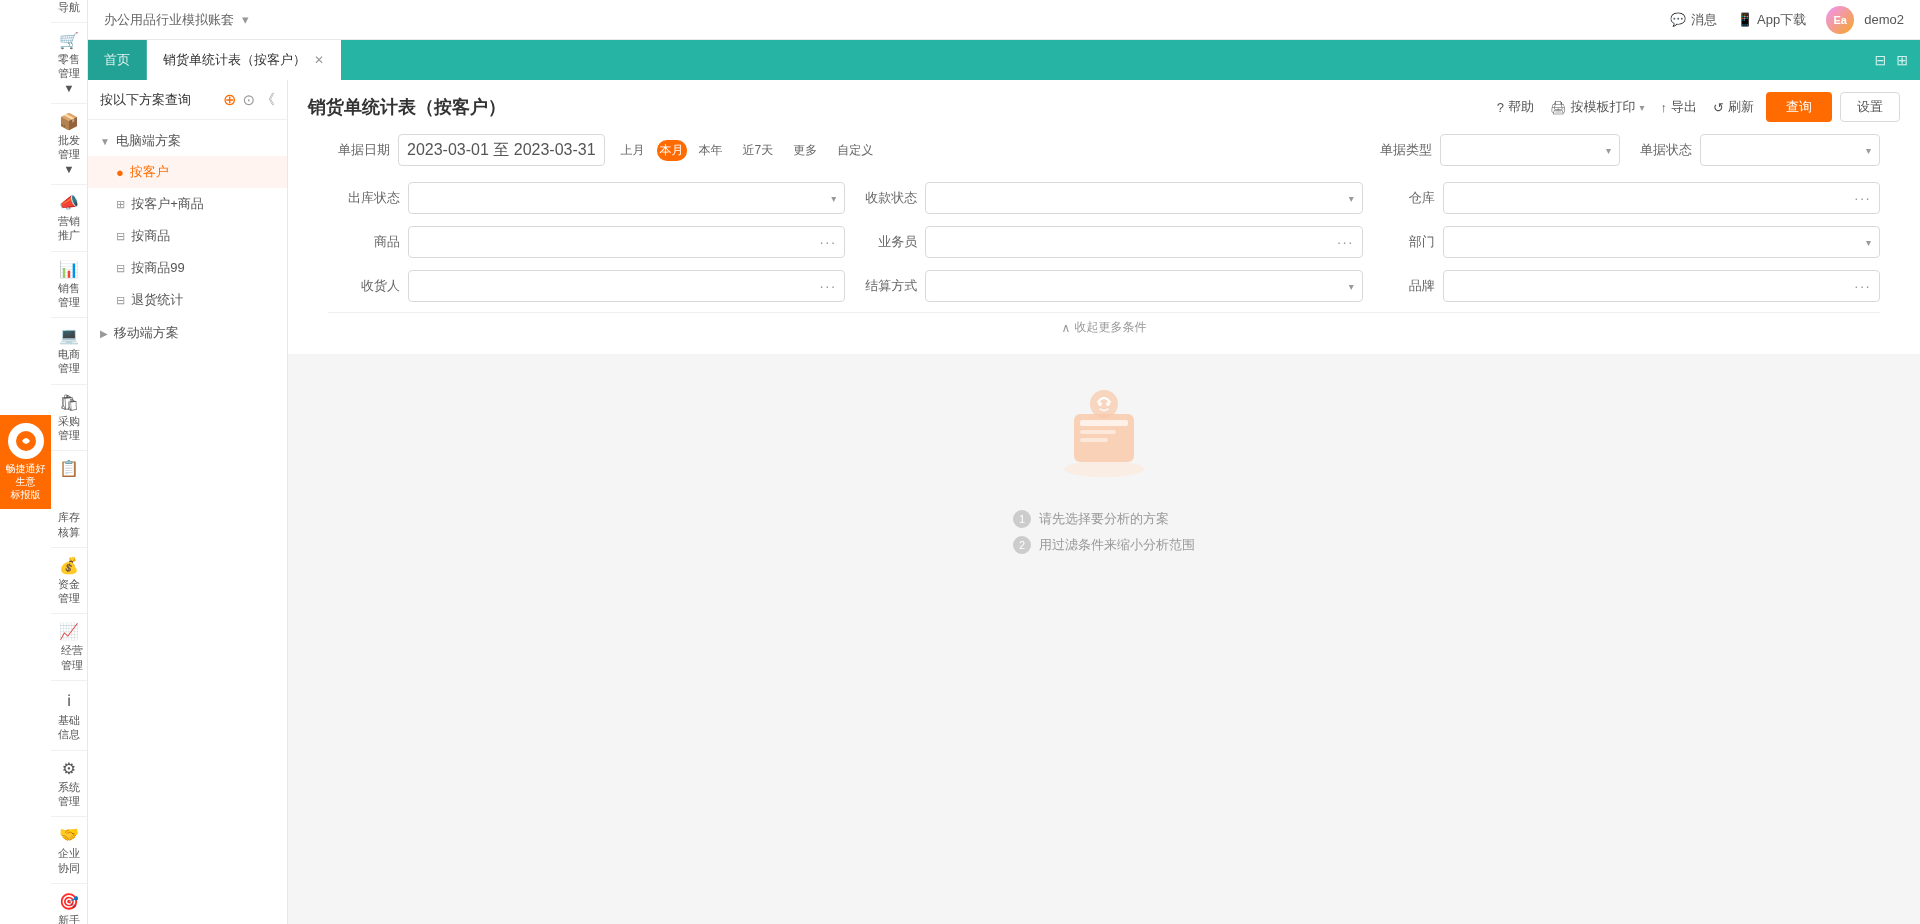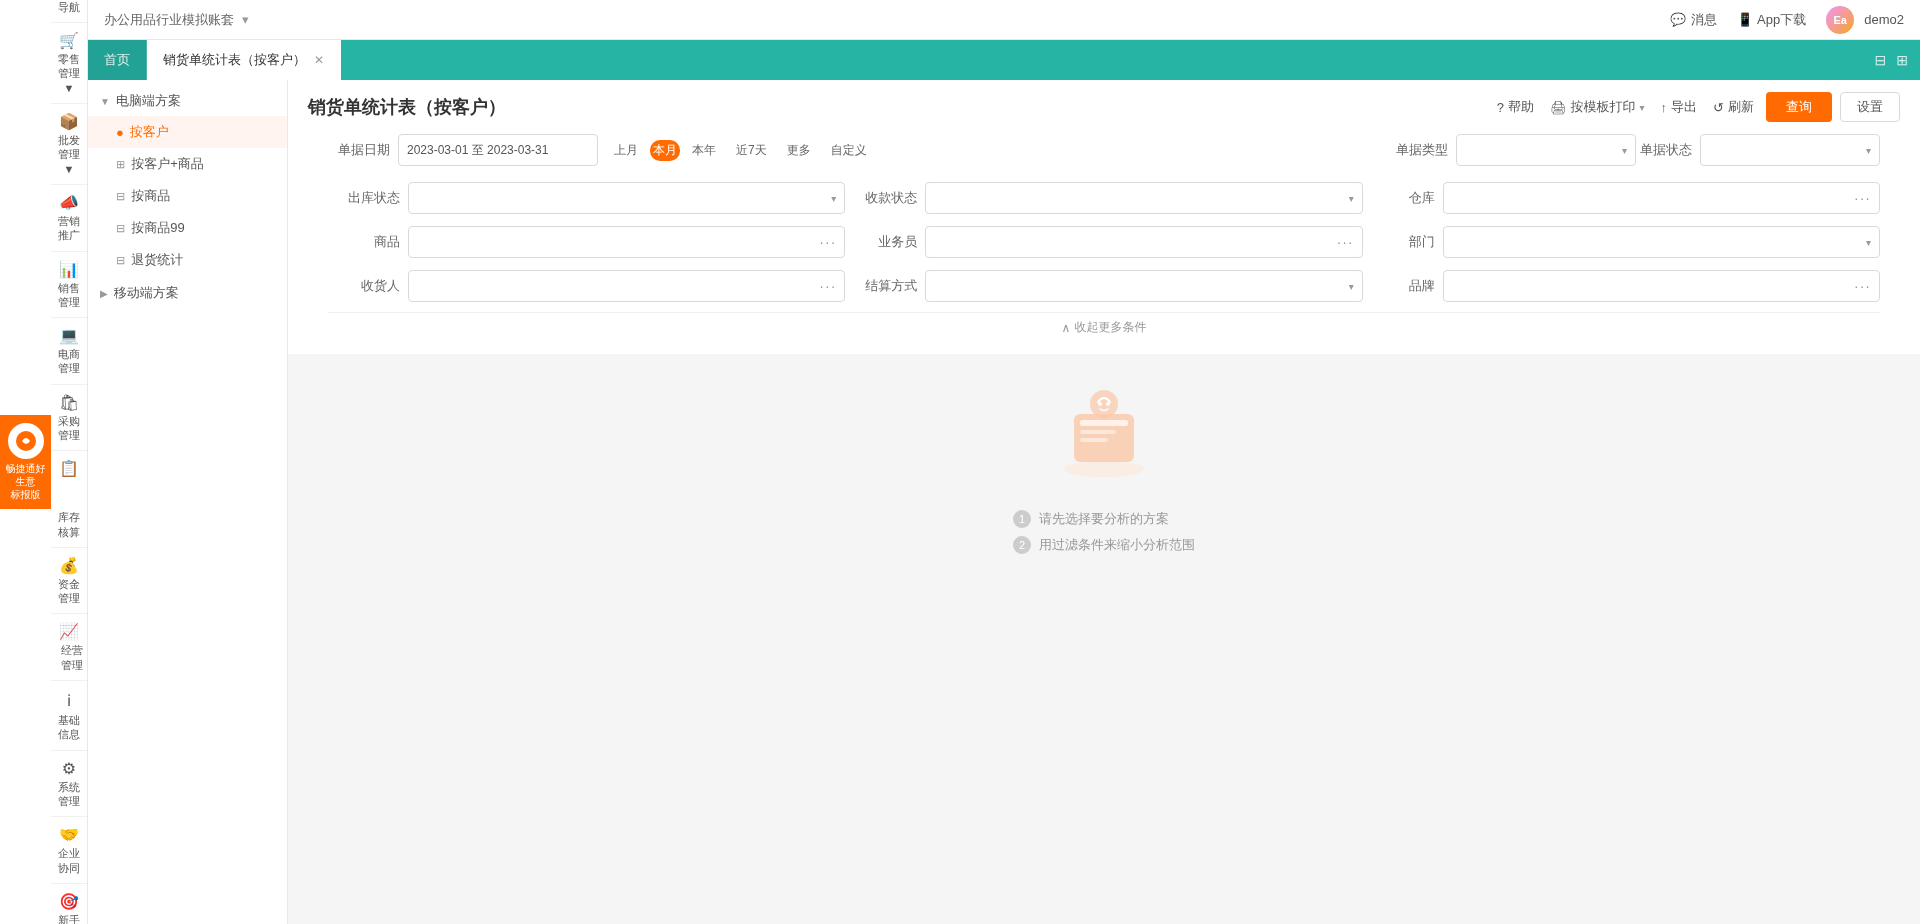--- a/index.html
+++ b/index.html
@@ -504,20 +504,28 @@
     </div>
     <div class="tab-actions">
       <span style="font-size:14px; color:rgba(255,255,255,0.8);">⊟</span>
       <span style="font-size:14px; color:rgba(255,255,255,0.8); margin-left:10px;">⊞</span>
     </div>
   </div>
 
   <div class="content-wrapper">
 
     <div class="scheme-panel">
+      <div class="scheme-header">
+        <span>按以下方案查询</span>
+        <div class="scheme-header-actions">
+          <span style="color:#ff6b00; font-size:16px;">⊕</span>
+          <span style="font-size:15px;">⊙</span>
+          <span style="font-size:14px;">《</span>
+        </div>
+      </div>
 
       <div class="scheme-tree">
 
         <div class="tree-group">
           <div class="tree-group-header">
             <span class="tree-arrow">▼</span>
             <span>电脑端方案</span>
           </div>
           <div class="tree-item active">
             <span class="item-icon">●</span>
@@ -580,32 +588,32 @@
               <button class="btn-settings">设置</button>
             </div>
           </div>
         </div>
 
         <div class="filter-area">
 
           <div style="display:flex; align-items:center; margin-bottom:10px;">
             <span class="grid-label" style="width:70px;">单据日期</span>
             <div style="display:flex; align-items:center; gap:0; border:1px solid #d9d9d9; border-radius:4px; height:32px; padding:0 8px; background:#fff; flex:0 0 auto; min-width:200px;">
-              <span style="font-size:12px; color:#555;">2023-03-01 至 2023-03-31</span>
+              <span style="font-size:16px; color:#555;">2023-03-01 至 2023-03-31</span>
             </div>
             <div class="date-shortcuts">
               <span>上月</span>
               <span class="active">本月</span>
               <span>本年</span>
               <span>近7天</span>
               <span>更多</span>
               <span>自定义</span>
             </div>
 
-            <div style="display:flex; align-items:center; flex:1; justify-content:flex-end; gap:4px;">
+            <div style="display:flex; align-items:center; flex:1; justify-content:flex-end; gap:20px;">
               <div style="display:flex; align-items:center; gap:8px;">
                 <span style="color:#666; font-size:13px; white-space:nowrap;">单据类型</span>
                 <div class="select-box" style="min-width:180px;">
                   <span class="arrow">▾</span>
                 </div>
               </div>
               <div style="display:flex; align-items:center; gap:8px;">
                 <span style="color:#666; font-size:13px; white-space:nowrap;">单据状态</span>
                 <div class="select-box" style="min-width:180px;">
                   <span class="arrow">▾</span>

